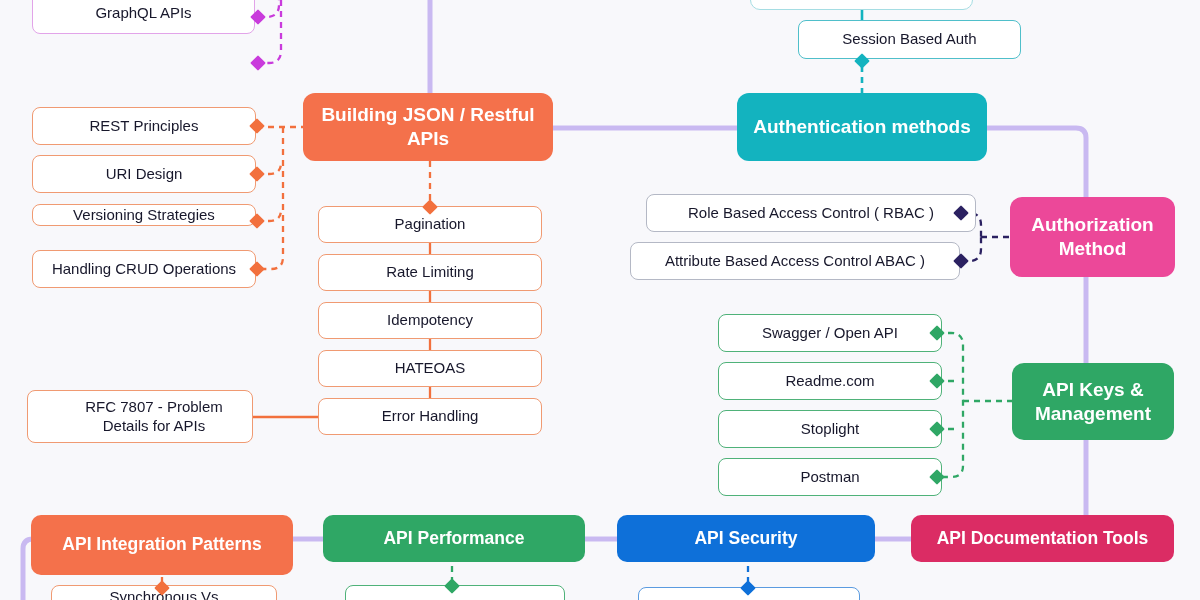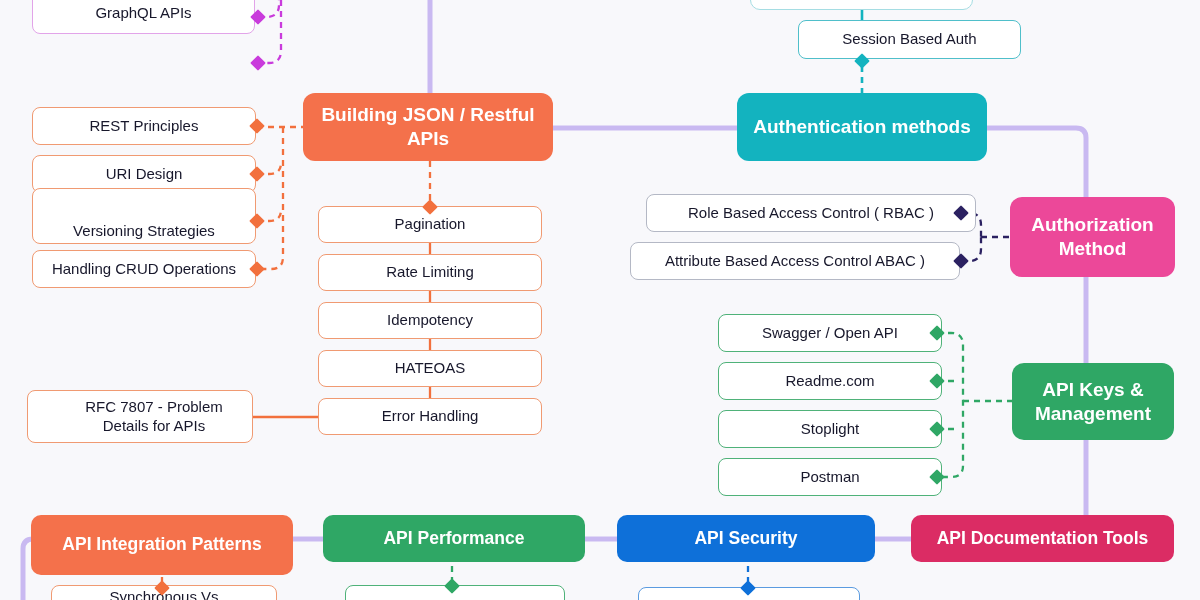--- a/index.html
+++ b/index.html
@@ -98,21 +98,21 @@
   <div class="node bd-magenta" style="left:32px;top:-8px;width:223px;height:42px;">
       <span>GraphQL APIs</span>
     </div>
 
   <div class="node bd-orange" style="left:32px;top:107px;width:224px;height:38px;">
       <span>REST Principles</span>
     </div>
   <div class="node bd-orange" style="left:32px;top:155px;width:224px;height:38px;">
       <span>URI Design</span>
     </div>
-  <div class="node bd-orange" style="left:32px;top:188px;width:224px;height:56px;align-items:flex-end;">
+  <div class="node bd-orange" style="left:32px;top:204px;width:224px;height:22px;">
       <span>Versioning Strategies</span>
     </div>
   <div class="node bd-orange" style="left:32px;top:250px;width:224px;height:38px;">
       <span>Handling CRUD Operations</span>
     </div>
 
   <div class="node solid bg-orange" style="left:303px;top:93px;width:250px;height:68px;">
       <span>Building JSON / Restful APIs</span>
     </div>
 

